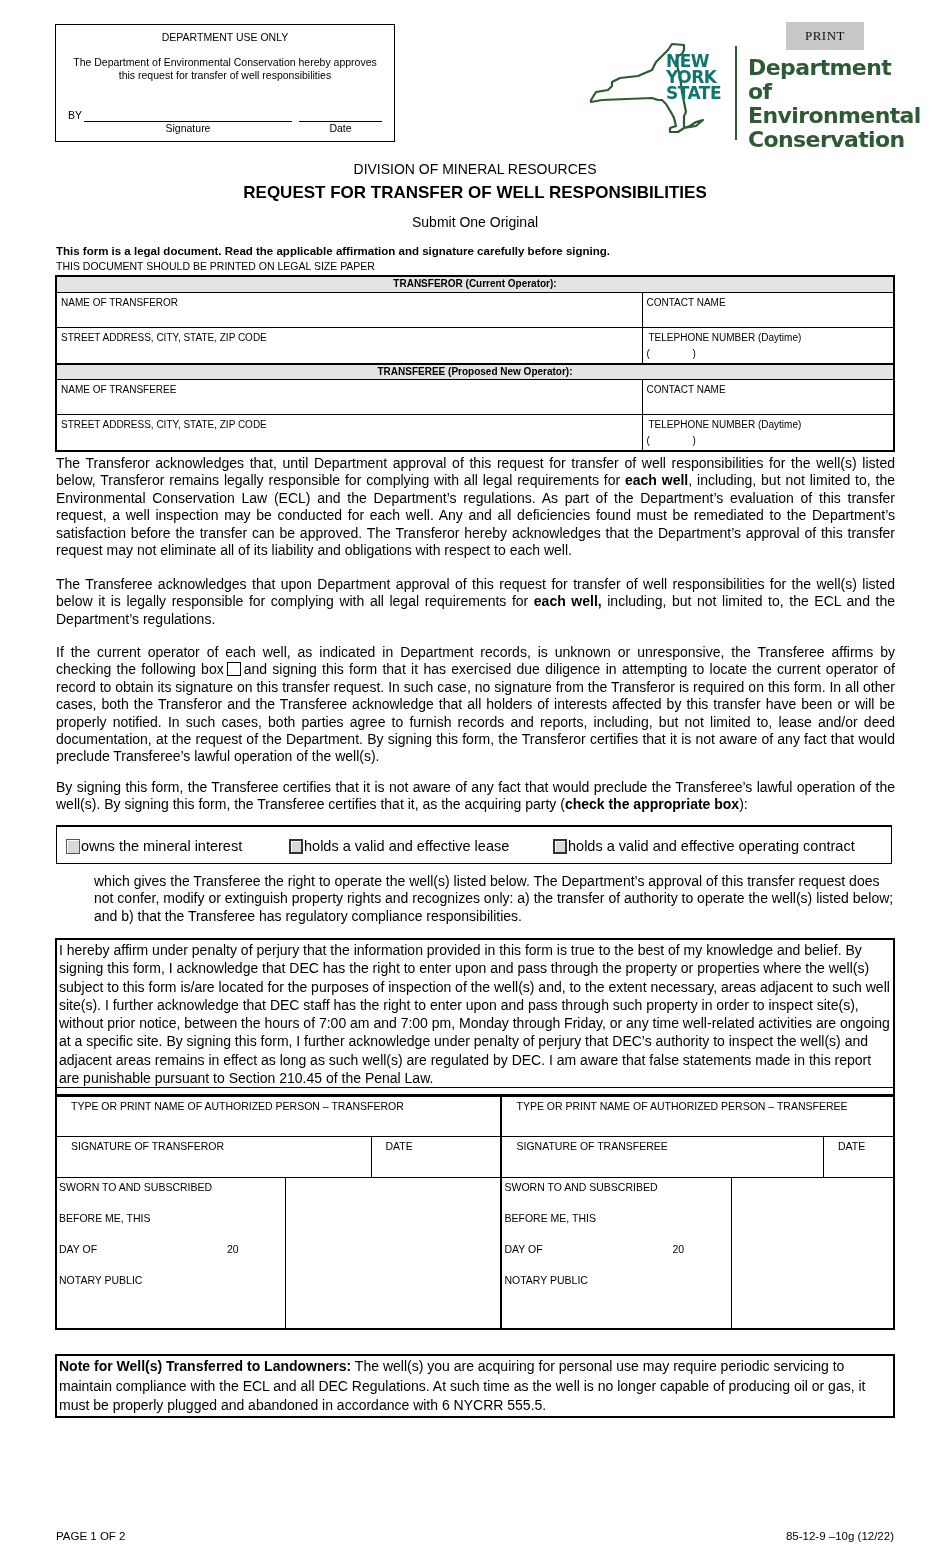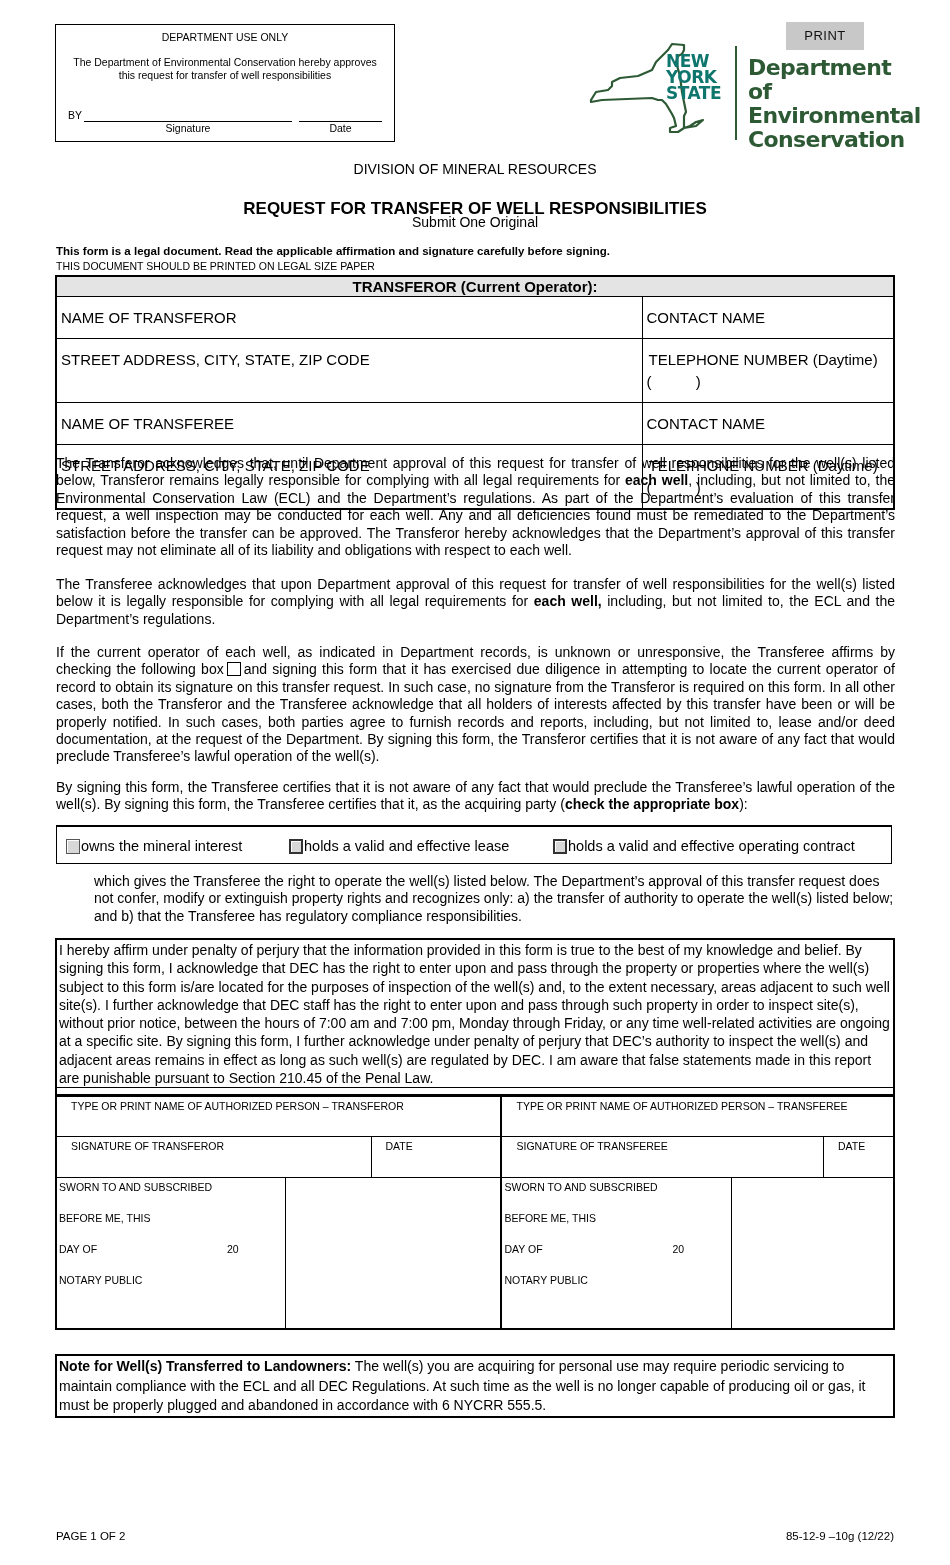--- a/index.html
+++ b/index.html
@@ -8,37 +8,37 @@
 
   .dept-box { position: absolute; left: 55px; top: 24px; width: 340px; height: 118px; border: 1px solid #000; font-size: 10.5px; }
   .dept-box .t1 { position: absolute; top: 6px; left: 0; right: 0; text-align: center; }
   .dept-box .t2 { position: absolute; top: 31px; left: 0; right: 0; text-align: center; line-height: 13px; }
   .dept-box .by { position: absolute; left: 12px; top: 84px; }
   .dept-box .sigline { position: absolute; left: 28px; top: 96px; width: 208px; border-top: 1px solid #000; }
   .dept-box .dateline { position: absolute; left: 243px; top: 96px; width: 83px; border-top: 1px solid #000; }
   .dept-box .siglbl { position: absolute; left: 28px; width: 208px; top: 97px; text-align: center; }
   .dept-box .datelbl { position: absolute; left: 243px; width: 83px; top: 97px; text-align: center; }
 
-  .print-btn { position: absolute; left: 786px; top: 22px; width: 78px; height: 28px; background: #c8c8c8; border: none; font-family: Liberation Sans, sans-serif; font-size: 13px; letter-spacing: 0.5px; color: #111; text-align: center; line-height: 28px; cursor: pointer; }
+  .print-btn { position: absolute; left: 786px; top: 22px; width: 78px; height: 28px; background: #c8c8c8; border: none; font-family: Liberation Serif, serif; font-size: 13px; letter-spacing: 0.5px; color: #111; text-align: center; line-height: 28px; cursor: pointer; }
 
   .logo { position: absolute; left: 588px; top: 42px; width: 330px; height: 100px; }
   .logo .nys { position: absolute; left: 78px; top: 11px; font-family: "DejaVu Sans", sans-serif; font-weight: bold; color: #0f766e; font-size: 17px; line-height: 16px; letter-spacing: -0.5px; }
   .logo .divider { position: absolute; left: 147px; top: 4px; width: 2px; height: 94px; background: #2d5a34; }
   .logo .dec { position: absolute; left: 160px; top: 14px; font-family: "DejaVu Sans", sans-serif; font-weight: bold; color: #2d5a34; font-size: 22px; line-height: 24px; letter-spacing: -0.6px; }
 
   .header-center { position: absolute; left: 0; width: 950px; text-align: center; }
   .division { top: 161px; font-size: 14px; }
-  .form-title { top: 199px; font-size: 17px; font-weight: bold; }
+  .form-title { top: 183px; font-size: 17px; font-weight: bold; }
   .submit { top: 214px; font-size: 14px; }
 
   .legal { position: absolute; left: 56px; top: 245px; font-size: 11.5px; font-weight: bold; }
   .legal-size { position: absolute; left: 56px; top: 260px; font-size: 10.5px; }
 
-  table.party { position: absolute; left: 55px; top: 275px; width: 840px; border-collapse: collapse; border: 2px solid #000; font-size: 15px; }
-  table.party td { border: 1px solid #000; vertical-align: top; padding: 12px 4px; }
+  table.party { position: absolute; left: 55px; top: 275px; width: 840px; border-collapse: collapse; border: 2px solid #000; font-size: 10px; }
+  table.party td { border: 1px solid #000; vertical-align: top; padding: 4px 4px; }
   table.party tr.section td { background: #e4e4e4; text-align: center; font-weight: bold; height: 16px; padding: 1px; border-top: 2px solid #000; }
   table.party tr.name-row td { height: 35px; }
   table.party tr.addr-row td { height: 35px; }
   table.party td.right { width: 252px; }
   .phone-paren { display: block; margin-top: 5px; word-spacing: 40px; }
 
   .para { position: absolute; left: 56px; width: 839px; font-size: 14px; line-height: 17.4px; text-align: justify; }
   .p1 { top: 455px; }
   .p2 { top: 576px; }
   .p3 { top: 644px; }
@@ -117,20 +117,23 @@
   <tr class="name-row">
     <td><span>NAME OF TRANSFEROR</span></td>
     <td class="right"><span>CONTACT NAME</span></td>
   </tr>
   <tr class="addr-row">
     <td><span>STREET ADDRESS, CITY, STATE, ZIP CODE</span></td>
     <td class="right">
       <span style="padding-left:2px;">TELEPHONE NUMBER (Daytime)</span>
       <span class="phone-paren">( )</span>
     </td>
+  </tr>
+  <tr class="section">
+    <td colspan="2">TRANSFEREE (Proposed New Operator):</td>
   </tr>
   <tr class="name-row">
     <td><span>NAME OF TRANSFEREE</span></td>
     <td class="right"><span>CONTACT NAME</span></td>
   </tr>
   <tr class="addr-row">
     <td><span>STREET ADDRESS, CITY, STATE, ZIP CODE</span></td>
     <td class="right">
       <span style="padding-left:2px;">TELEPHONE NUMBER (Daytime)</span>
       <span class="phone-paren">( )</span>

